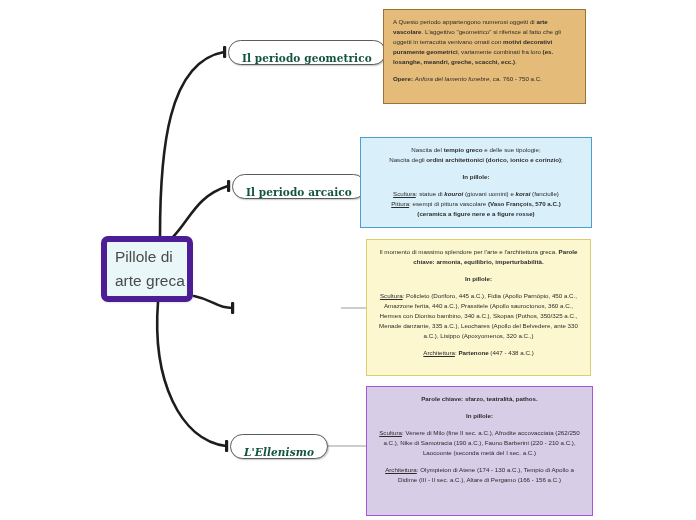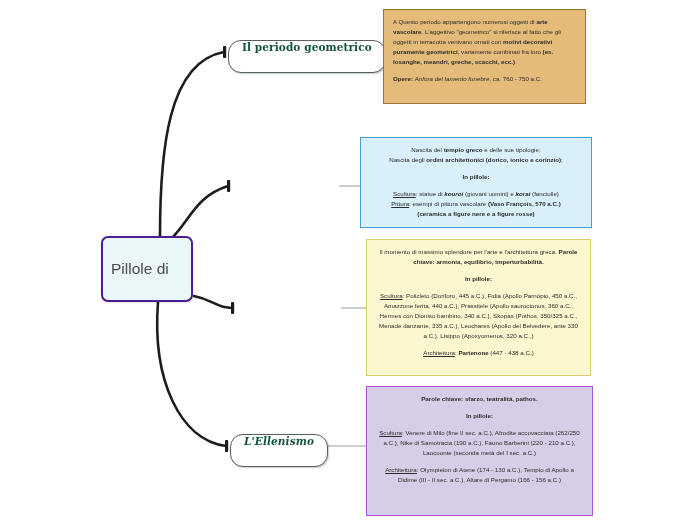--- a/index.html
+++ b/index.html
@@ -12,44 +12,44 @@
   }
   #canvas{position:absolute;left:0;top:0;width:696px;height:520px;}
   svg.links{position:absolute;left:0;top:0;width:696px;height:520px;pointer-events:none;}
 
   
   .central{
     position:absolute;
     left:101px;top:236px;
     width:92px;height:66px;
     background:#eaf7f8;
-    border:2px solid #4c1d95;
+    border:6px solid #4c1d95;
     border-radius:7px;
     box-sizing:border-box;
     display:flex;flex-direction:column;
     justify-content:center;
     padding:4px 8px;
     box-shadow:0 1px 2px rgba(0,0,0,.10);
   }
   .central .line{
     font-size:15.5px;
     color:#4a4a4a;
     line-height:1.55;
     white-space:nowrap;
   }
 
   
   .pill{
     position:absolute;
-    height:33px;
+    height:25px;
     background:#ffffff;
     border:1.2px solid #555f5c;
     border-radius:13px;
     box-sizing:border-box;
-    display:flex;align-items:flex-start;justify-content:center;
+    display:flex;align-items:flex-end;justify-content:center;
     padding:0 13px;
     white-space:nowrap;
     box-shadow:1px 1px 1.5px rgba(0,0,0,.22);
   }
   .pill span{
     font-family:"DejaVu Serif", serif;
     font-size:10.5px;
     font-weight:bold;
     color:#13543f;
     letter-spacing:.1px;
@@ -114,24 +114,28 @@
     <g fill="none" stroke="#9a9a9a" stroke-width="1">
       <path d="M 356 52 L 383 52"></path>
       <path d="M 339 186 L 360 186"></path>
       <path d="M 341 308 L 366 308"></path>
       <path d="M 317 446 L 366 446"></path>
     </g>
   </svg>
 
   <div class="central">
     <div class="line">Pillole di</div>
+    <div class="line">arte greca</div>
   </div>
 
   <div class="pill" style="left:228px;top:40px;">
     <span>Il periodo geometrico</span>
+  </div>
+  <div class="pill" style="left:232px;top:174px;">
+    <span>Il periodo arcaico</span>
   </div>
   <div class="pill" style="left:230px;top:434px;font-style:italic;">
     <span>L'Ellenismo</span>
   </div>
 
   <div class="box box-geometrico">
     <p><span>A Questo periodo appartengono numerosi oggetti di </span><b>arte vascolare</b><span>. L'aggettivo "geometrico" si riferisce al fatto che gli oggetti in terracotta venivano ornati con </span><b>motivi decorativi puramente geometrici</b><span>, variamente combinati fra loro </span><b>(es. losanghe, meandri, greche, scacchi, ecc.)</b><span>.</span></p>
     <div class="gap"></div>
     <p><b>Opere:</b> <i>Anfora del lamento funebre</i><span>, ca. 760 - 750 a.C.</span></p>
   </div>

